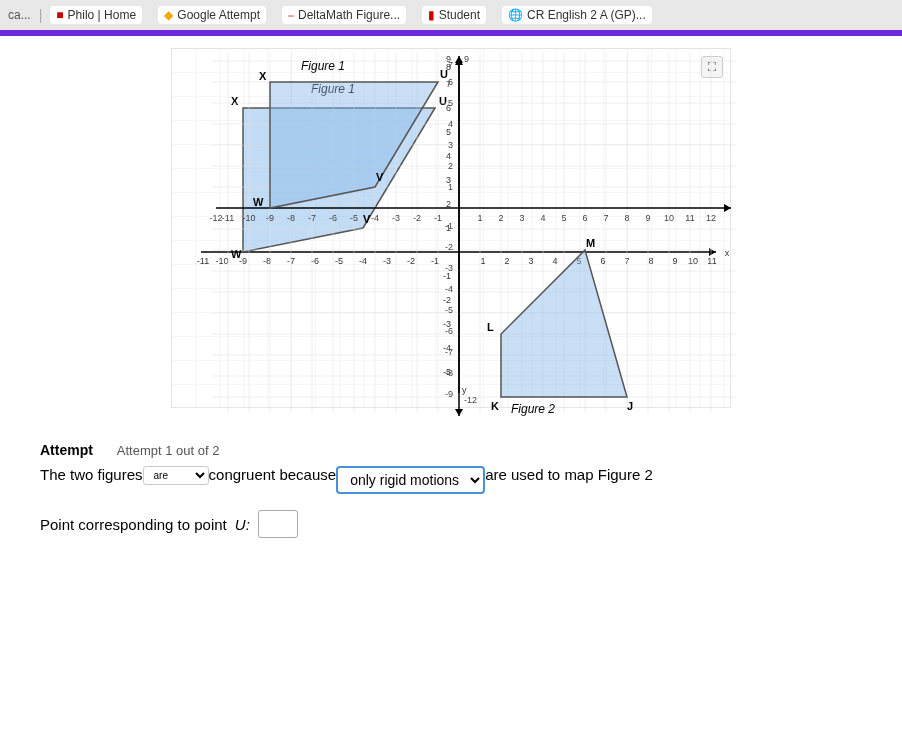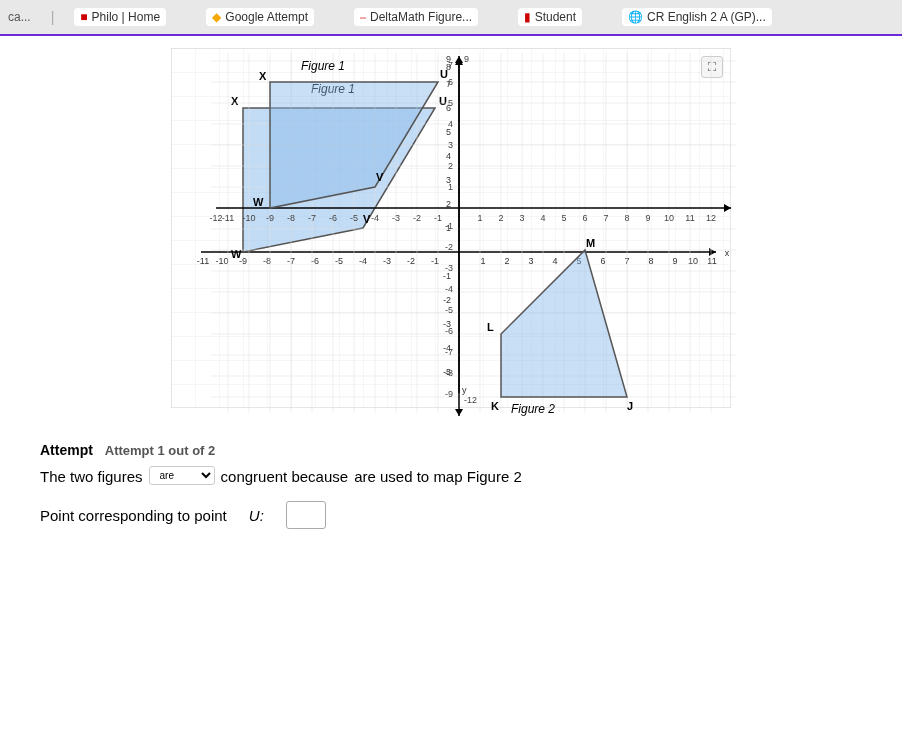--- a/index.html
+++ b/index.html
@@ -11,22 +11,22 @@
       overflow-x: hidden;
     }
 
     
     .browser-bar {
       background: #e8e8e8;
       height: 36px;
       display: flex;
       align-items: center;
       padding: 8px 8px;
-      gap: 20px;
-      border-bottom: 2px solid #6d28d9;
+      gap: 8px;
+      border-bottom: 6px solid #6d28d9;
       font-size: 12px;
       color: #333;
     }
     .browser-bar .tab-item {
       display: flex;
       align-items: center;
       gap: 4px;
       padding: 2px 6px;
       background: #fff;
       border-radius: 4px;
@@ -63,29 +63,28 @@
 
     .answer-label {
       font-weight: bold;
       font-size: 14px;
       margin-bottom: 8px;
     }
 
     .attempt-label {
       font-size: 13px;
       color: #555;
-      margin-left: 8px;
-      font-weight: bold;
+      margin-left: 20px;
+      font-weight: normal;
     }
 
     .sentence-row {
       display: flex;
-      align-items: flex-end;
+      align-items: flex-start;
       flex-wrap: wrap;
-      gap: 6px;
       font-size: 15px;
       margin-bottom: 8px;
     }
 
     .dropdown-inline {
       border: 1px solid #ccc;
       border-radius: 3px;
       padding: 2px 6px;
       font-size: 10px;
       background: #fff;
@@ -99,21 +98,21 @@
       padding: 3px 8px;
       font-size: 14px;
       background: #fff;
       cursor: pointer;
       appearance: auto;
     }
 
     .point-row {
       display: flex;
       align-items: center;
-      gap: 22px;
+      gap: 8px;
       font-size: 15px;
       margin-top: 16px;
     }
 
     .point-input {
       width: 40px;
       height: 28px;
       border: 1px solid #aaa;
       border-radius: 3px;
       text-align: center;
@@ -381,20 +380,24 @@
       <span class="attempt-label">Attempt 1 out of 2</span>
     </div>
 
     <div class="sentence-row">
       <span>The two figures</span>
       <select class="dropdown-inline">
         <option>are</option>
         <option>are not</option>
       </select>
       <span>congruent because</span>
+      <select class="dropdown-highlighted">
+        <option>only rigid motions</option>
+        <option>non-rigid motions</option>
+      </select>
       <span>are used to map Figure 2</span>
     </div>
 
 
     <div class="point-row">
       <span>Point corresponding to point</span>
       <span style="font-style:italic; font-size:15px;">
         <em>U:</em>
       </span>
       <input type="text" class="point-input" value="" style="">

